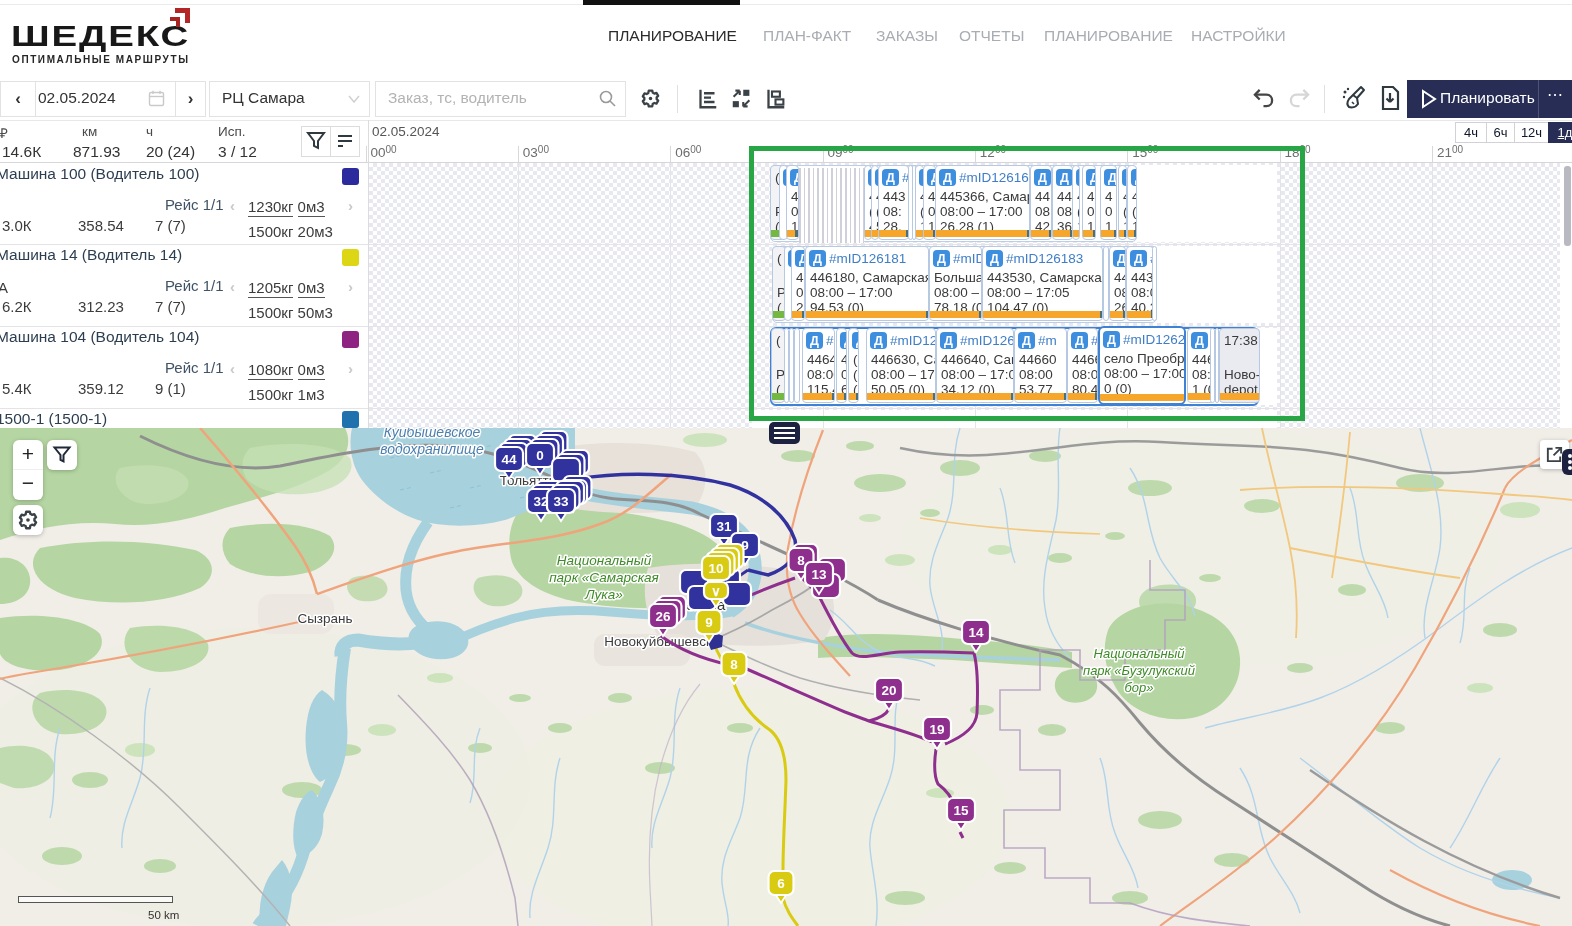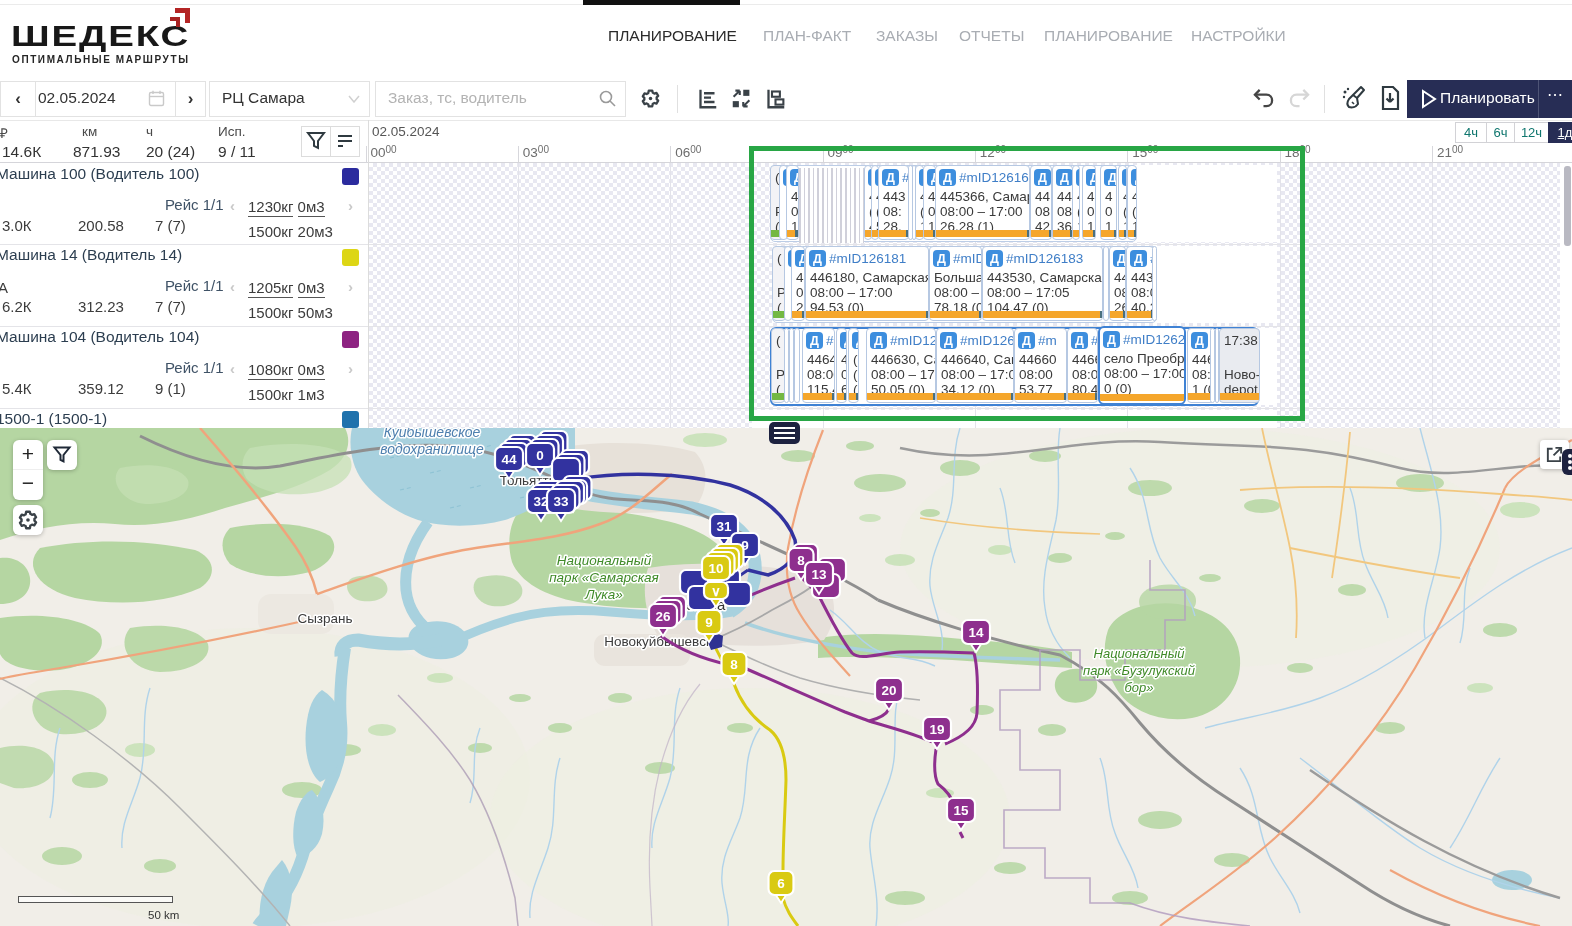--- a/index.html
+++ b/index.html
@@ -40,21 +40,21 @@
   .vsq { position:absolute; width:17px; height:17px; border-radius:3px; z-index:3; }
   .reys { position:absolute; font-size:15px; color:#3f5266; z-index:3; }
   .lv { position:absolute; font-size:15px; color:#3c3c3c; z-index:3; }
   .frtop { border-bottom:1px solid #555; padding-bottom:1px; }
   .arr { position:absolute; color:#c9c9c9; font-size:15px; font-weight:bold; z-index:3; }
 
   .hourlab { position:absolute; top:24px; font-size:13.5px; color:#6d6d6d; }
   .hoursup { font-size:10px; vertical-align:4px; }
   .htick { position:absolute; top:26px; height:17px; width:1px; background:#d7d7dc; }
   .zoombtn { position:absolute; top:2px; height:21px; border:1px solid #d2d2d6; background:#fff;
-             font-size:13px; color:#0f766e; text-align:center; line-height:19px; }
+             font-size:13px; color:#0f172a; text-align:center; line-height:19px; }
 
   .wband { position:absolute; background:#fff; z-index:1; }
   .trip { position:absolute; top:2px; height:77px; background:#fff;
           border:1px solid #bccde6; border-radius:5px; z-index:3; }
   .trip.sel { border:2px solid #3f82d4; border-radius:6px; }
   .card { position:absolute; top:3px; height:75px; background:#fff; border:1px solid #b6c8e2;
           border-radius:4px; overflow:hidden; z-index:5; }
   .card .hd { position:absolute; top:3px; left:3px; display:flex; align-items:center; gap:3px;
           white-space:nowrap; }
   .icD { width:17px; height:17px; background:#3d8ede; border-radius:4px; color:#fff;
@@ -166,21 +166,21 @@
   <div class="abs" style="left:1547px;top:85px;font-size:16px;color:#fff;letter-spacing:1px">⋯</div>
 
   <div class="abs" style="left:0;top:120px;width:1572px;height:1px;background:#e8e8e8"></div>
   <div class="statlab" style="left:0px">₽</div>
     <div class="statval" style="left:2px">14.6К</div>
   <div class="statlab" style="left:82px">км</div>
     <div class="statval" style="left:73px">871.93</div>
   <div class="statlab" style="left:146px">ч</div>
     <div class="statval" style="left:146px">20 (24)</div>
   <div class="statlab" style="left:218px">Исп.</div>
-    <div class="statval" style="left:218px">9 / 11</div>
+    <div class="statval" style="left:218px">3 / 12</div>
   <div class="abs" style="left:301px;top:126px;width:59px;height:31px;border:1px solid #dcdcdc"></div>
   <div class="abs" style="left:330px;top:126px;width:1px;height:31px;background:#dcdcdc"></div>
   <svg class="abs" style="left:306px;top:131px" width="20" height="20" viewBox="0 0 20 20">
     <path d="M2 2 H18 L12 10 V17 L8 15 V10 Z" fill="none" stroke="#2f3a40" stroke-width="2"></path>
   </svg>
   <svg class="abs" style="left:336px;top:133px" width="18" height="16" viewBox="0 0 18 16">
     <path d="M2 3 H16 M2 8 H16" stroke="#2f3a40" stroke-width="2" fill="none"></path>
     <path d="M2 13 H7" stroke="#2f3a40" stroke-width="2" fill="none"></path>
   </svg>
   <div class="abs" style="left:372px;top:124px;font-size:13.5px;color:#555">02.05.2024</div>
@@ -225,21 +225,21 @@
       <div class="wband" style="left: 752px; top: 290px; width: 525px; height: 18px;"></div>
       <div class="abs" style="left: 0px; top: 43px; width: 368px; height: 265px; background: rgb(255, 255, 255);"></div>
       <div class="vtitle" style="left: -4px; top: 45px;">Машина 100 (Водитель 100)</div>
       <div class="vsq" style="left: 342px; top: 48px; background: rgb(43, 43, 158);"></div>
       <div class="reys" style="left: 165px; top: 76px;">Рейс 1/1</div>
       <div class="arr" style="left: 230px; top: 77px;">‹</div>
       <div class="arr" style="left: 348px; top: 77px;">›</div>
       <div class="lv" style="left: 248px; top: 78px;"><span class="frtop">1230кг</span>&nbsp;<span class="frtop">0м3</span></div>
       <div class="lv" style="left: 248px; top: 103px;">1500кг 20м3</div>
       <div class="lv" style="left: 2px; top: 97px;">3.0К</div>
-      <div class="lv" style="left: 78px; top: 97px;">200.58</div>
+      <div class="lv" style="left: 78px; top: 97px;">358.54</div>
       <div class="lv" style="left: 155px; top: 97px;">7 (7)</div>
       <div class="vtitle" style="left: -4px; top: 126px;">Машина 14 (Водитель 14)</div>
       <div class="vsq" style="left: 342px; top: 129px; background: rgb(221, 214, 21);"></div>
       <div class="lv" style="left: -2px; top: 159px;">А</div>
       <div class="reys" style="left: 165px; top: 157px;">Рейс 1/1</div>
       <div class="arr" style="left: 230px; top: 158px;">‹</div>
       <div class="arr" style="left: 348px; top: 158px;">›</div>
       <div class="lv" style="left: 248px; top: 159px;"><span class="frtop">1205кг</span>&nbsp;<span class="frtop">0м3</span></div>
       <div class="lv" style="left: 248px; top: 184px;">1500кг 50м3</div>
       <div class="lv" style="left: 2px; top: 178px;">6.2К</div>

